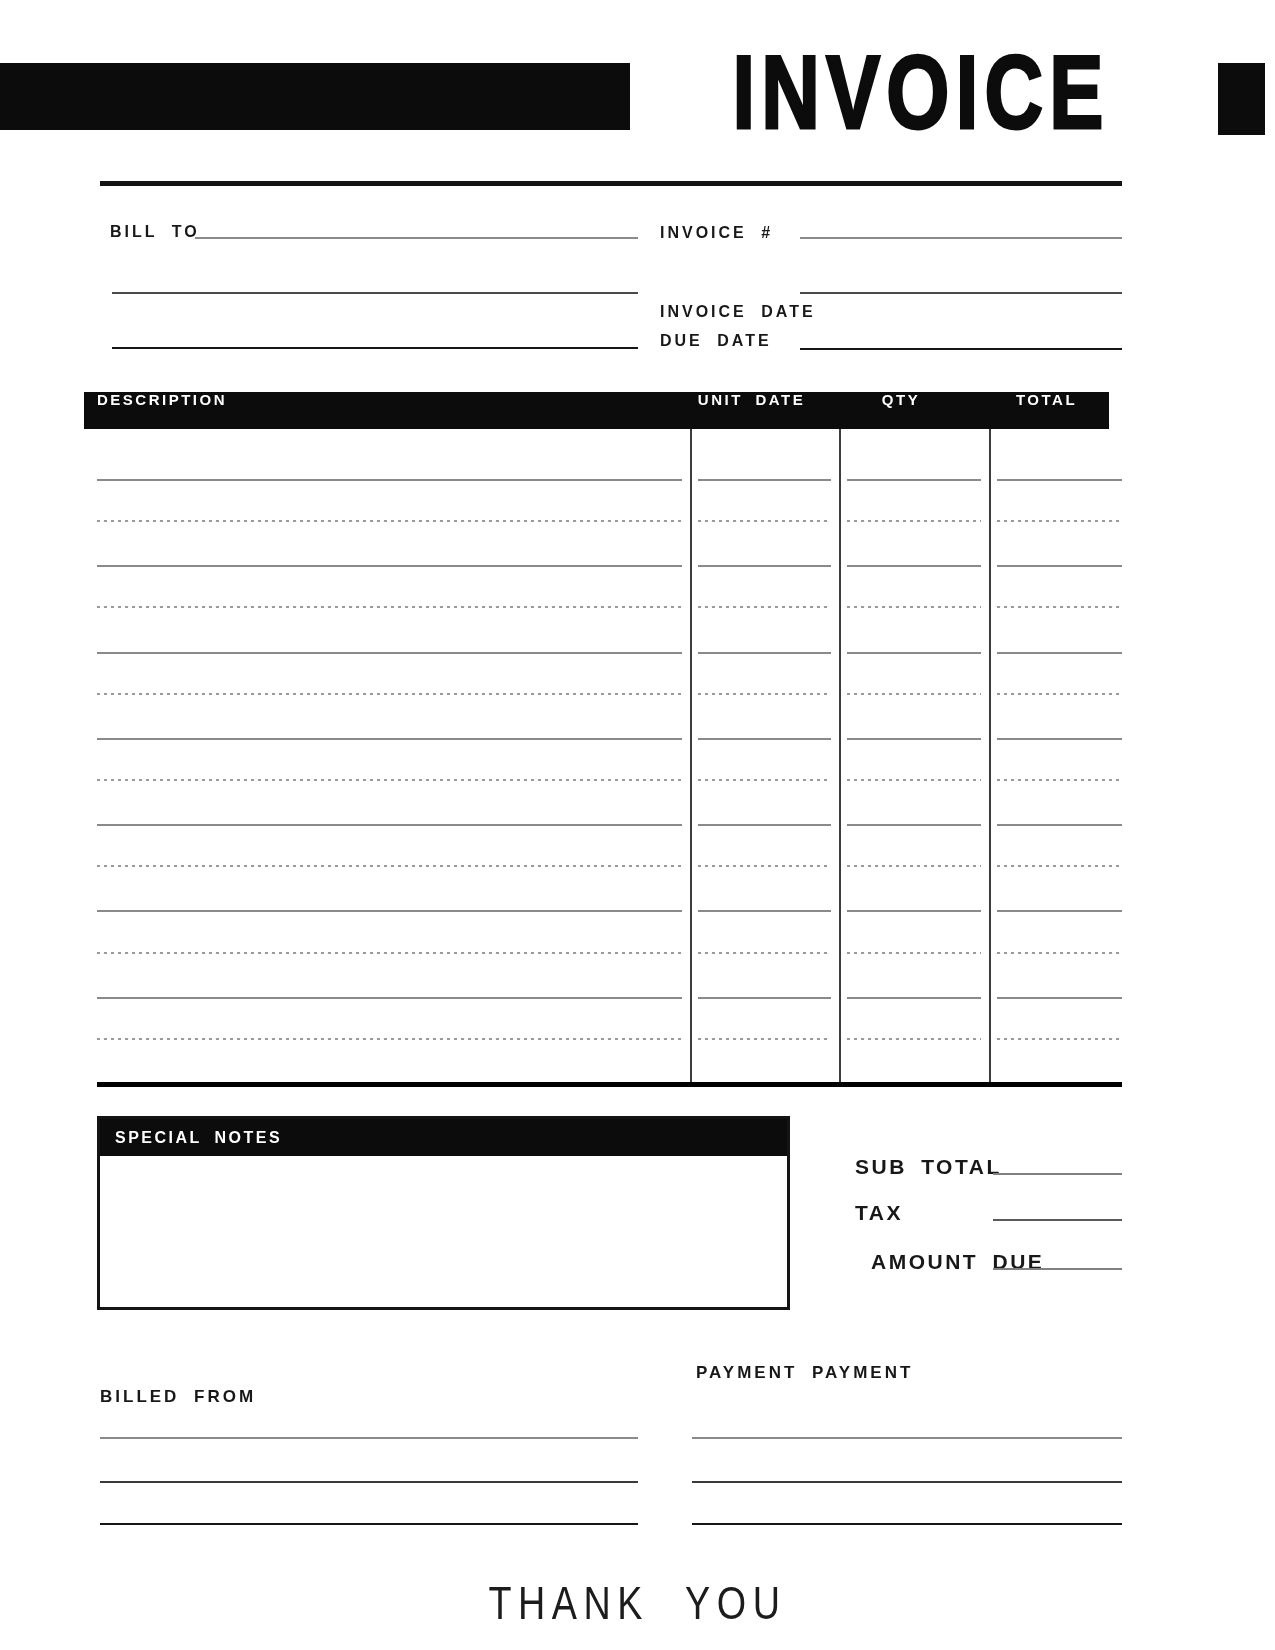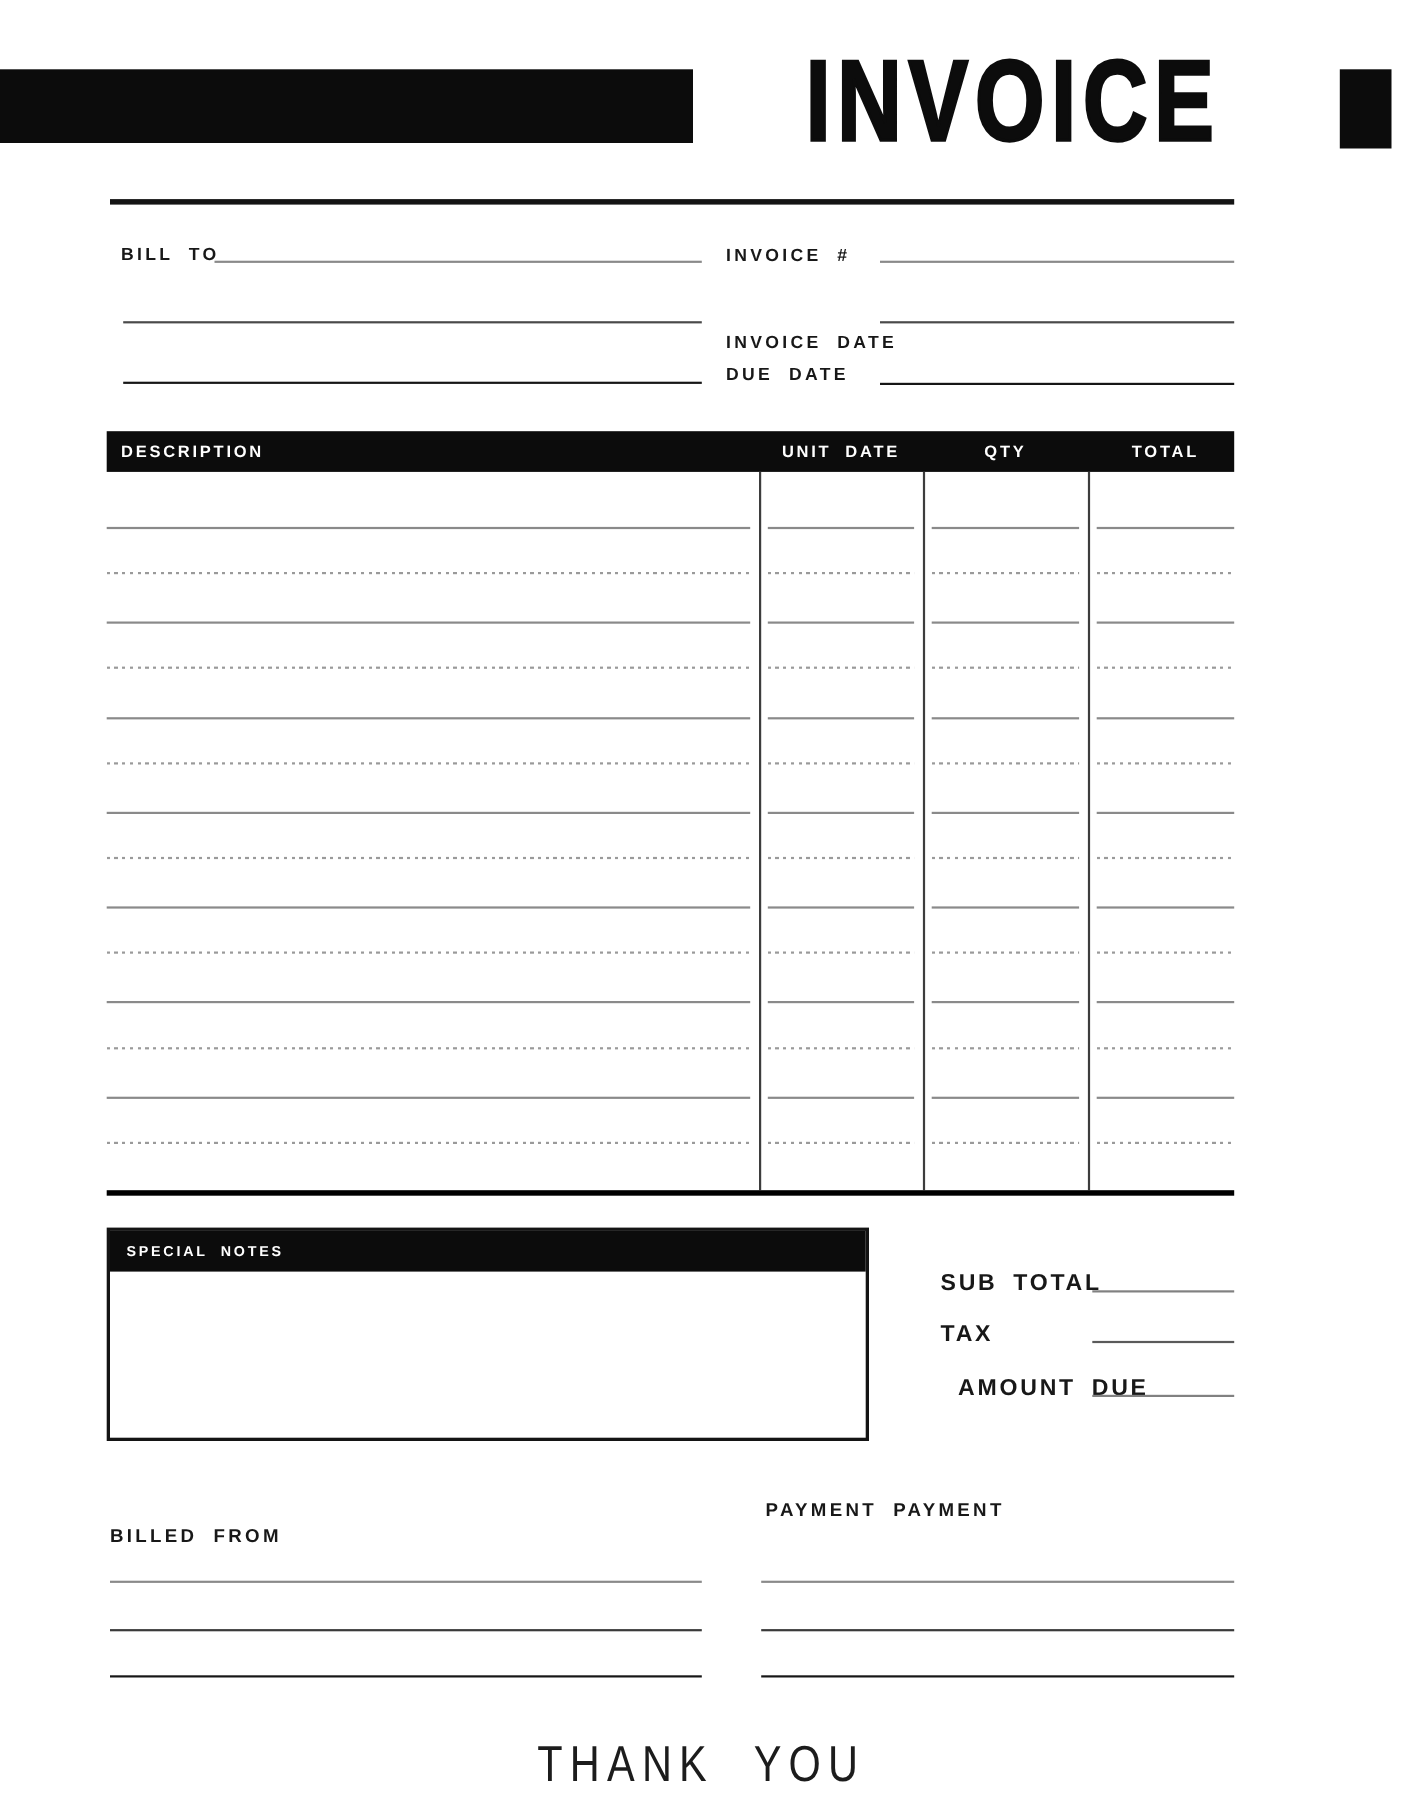--- a/index.html
+++ b/index.html
@@ -28,22 +28,22 @@
   .meta-line{left:800px;width:322px;}
   .meta-1{top:237px;background:#8a8a8a;}
   .meta-2{top:292px;background:#4a4a4a;}
   .meta-3{top:348px;background:#161616;}
   .lbl-meta-1{left:660px;top:225px;}
   .lbl-meta-2{left:660px;top:272px;margin-top:32px;}
   .lbl-meta-3{left:660px;top:333px;}
 
   
   .tbl-header{
-    position:absolute;left:97px;top:392px;width:1025px;height:37px;background:#0c0c0c;
-    display:flex;align-items:center;color:#fff;
+    position:absolute;left:84px;top:392px;width:1025px;height:37px;background:#0c0c0c;
+    display:flex;color:#fff;
   }
   .tbl-header .hc{font-weight:700;font-size:15px;letter-spacing:2.5px;word-spacing:6px;line-height:1;}
   .hc1{width:585px;margin-right:16px;padding-left:13px;box-sizing:border-box;text-align:left;}
   .hc2{width:133px;margin-right:16px;text-align:center;}
   .hc3{width:134px;margin-right:16px;text-align:center;}
   .hc4{width:125px;text-align:center;}
 
   .vsep{position:absolute;top:429px;height:653px;width:2px;background:#3d3d3d;}
   .vsep1{left:690px;} .vsep2{left:839px;} .vsep3{left:989px;}
 
@@ -60,21 +60,21 @@
     background:repeating-linear-gradient(90deg,#9a9a9a 0 3px,transparent 3px 7px) left bottom/100% 2px no-repeat;
   }
   .tbl-bottom{position:absolute;left:97px;top:1082px;width:1025px;height:5px;background:#000;}
 
   
   .notes-box{
     position:absolute;left:97px;top:1116px;width:693px;height:194px;
     border:3px solid #141414;box-sizing:border-box;background:#fff;
   }
   .notes-bar{height:37px;background:#0c0c0c;display:flex;align-items:center;}
-  .notes-bar .nlbl{color:#fff;font-weight:700;font-size:13px;letter-spacing:2.5px;word-spacing:6px;padding-left:15px;line-height:1;}
+  .notes-bar .nlbl{color:#fff;font-weight:700;font-size:16px;letter-spacing:2.5px;word-spacing:6px;padding-left:15px;line-height:1;}
   .notes-content{position:absolute;left:0;top:37px;right:0;bottom:0;}
 
   
   .lbl-tot{font-size:21px;letter-spacing:2.5px;word-spacing:6px;}
   .lbl-tot1{left:855px;top:1156px;}
   .lbl-tot2{left:855px;top:1202px;}
   .lbl-tot3{left:871px;top:1251px;}
   .tot-line{left:993px;width:129px;}
   .tot-1{top:1173px;background:#818181;}
   .tot-2{top:1219px;background:#5a5a5a;}

